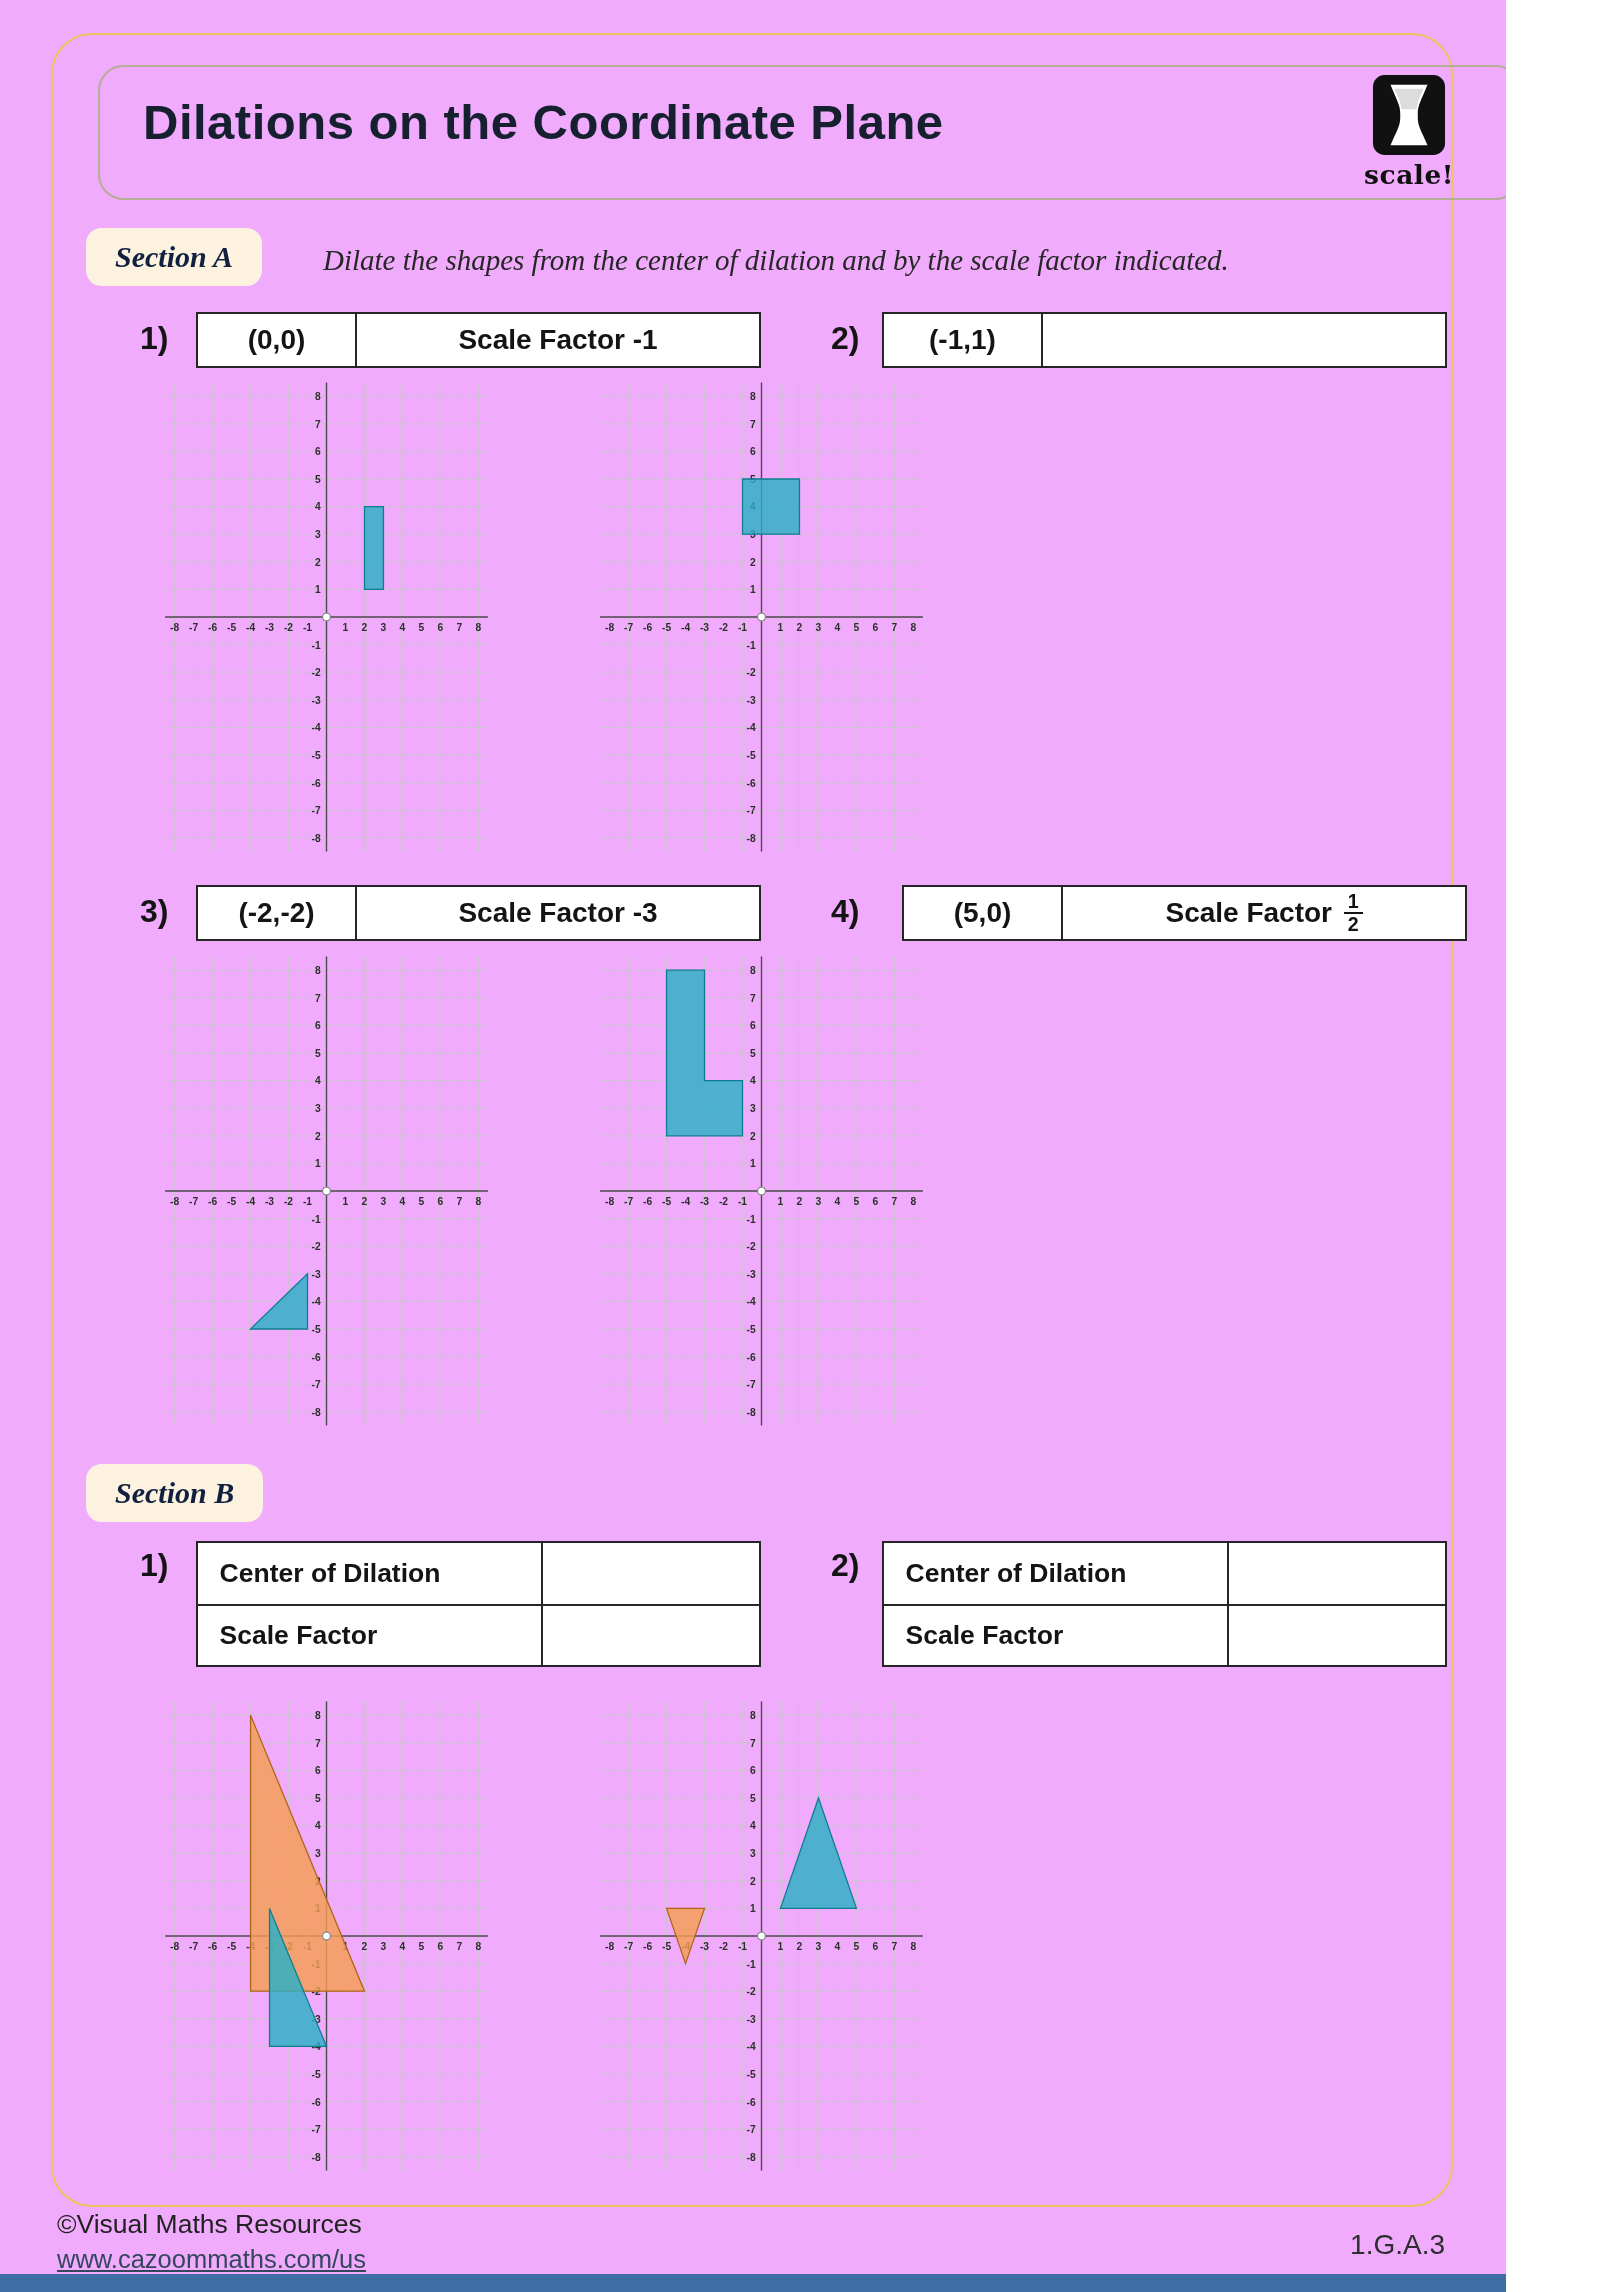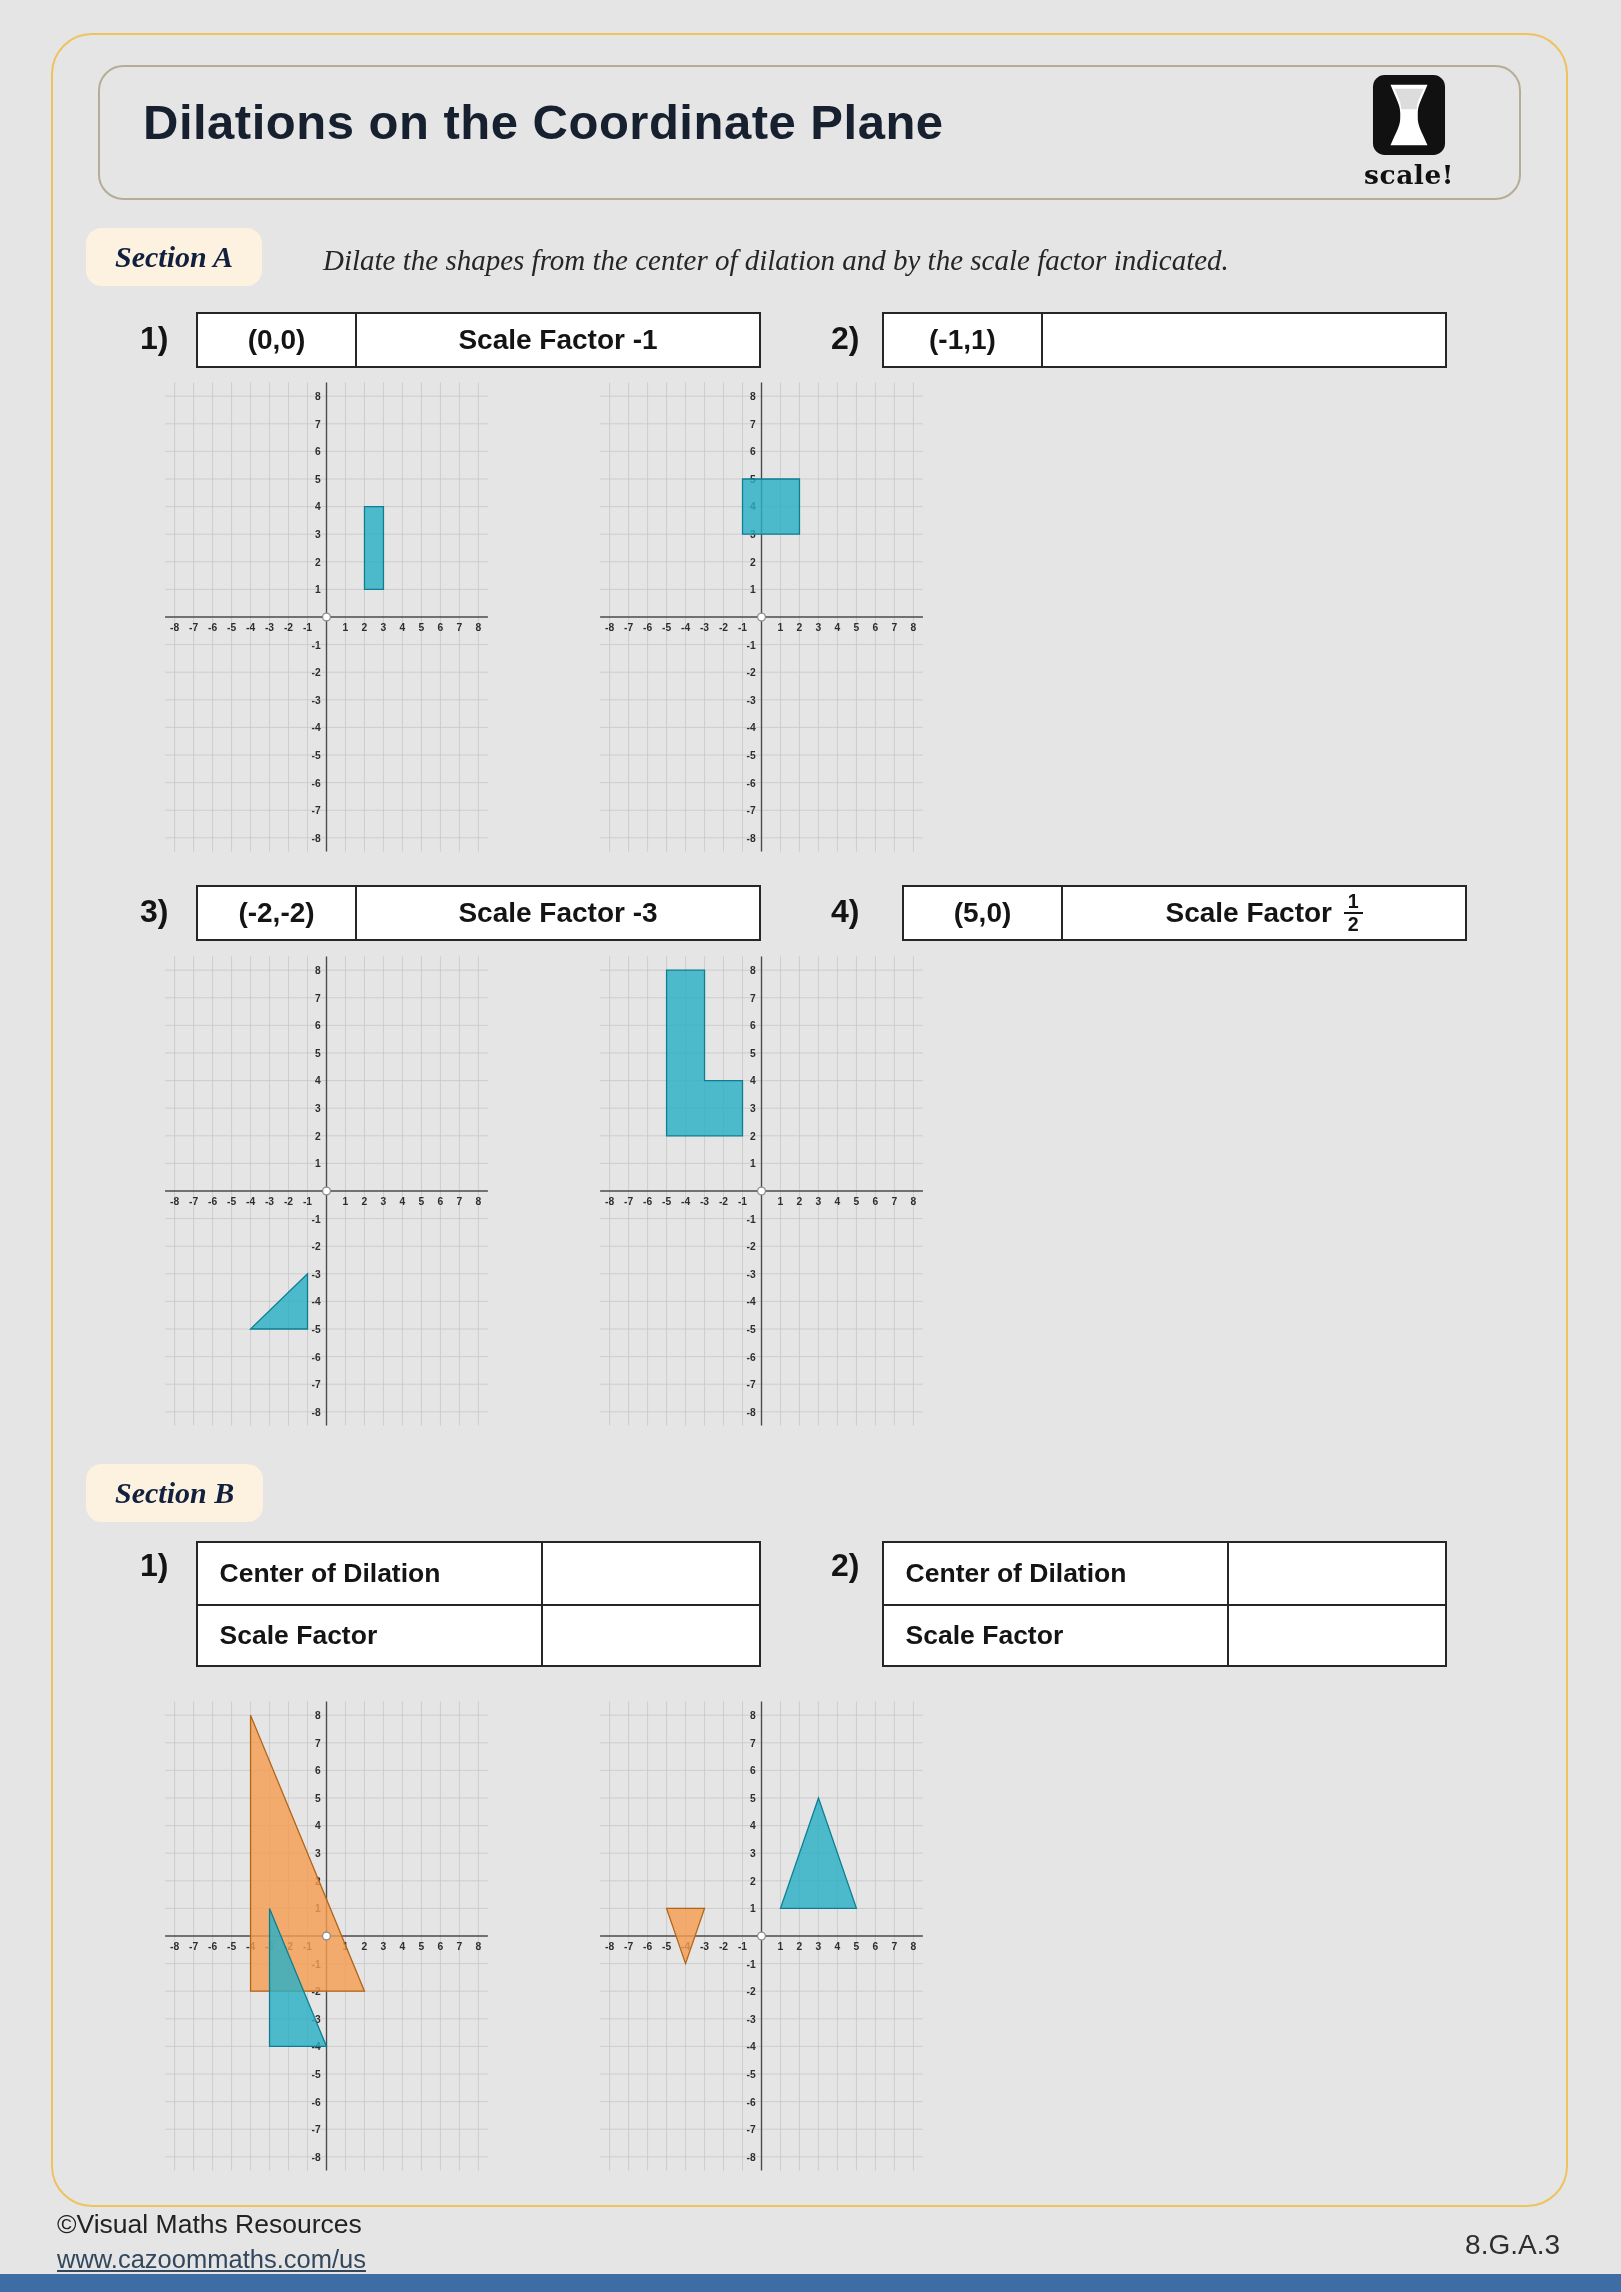--- a/index.html
+++ b/index.html
@@ -1,16 +1,16 @@
 <!DOCTYPE html>
 <html><head>
 <meta charset="utf-8">
 <style>
   html,body{margin:0;padding:0;background:#fff;}
-  .page{position:relative;width:1621px;height:2293px;background:#e5e5e5;overflow:hidden;
+  .page{position:relative;width:1506px;height:2293px;background:#f0abfc;overflow:hidden;
         font-family:"Liberation Sans",sans-serif;}
   .page-border{position:absolute;left:51px;top:33px;right:53px;bottom:86px;
         border:2.9px solid #eec25d;border-radius:41px;}
   .title-box{position:absolute;left:98px;top:65px;width:1423px;height:135px;
         border:2.9px solid #b5ad94;border-radius:25.5px;box-sizing:border-box;}
   .title{position:absolute;left:143px;top:94px;font-size:49px;font-weight:bold;
         color:#16202f;letter-spacing:0.5px;}
   .logo{position:absolute;left:1362px;top:74px;width:94px;text-align:center;}
   .logo svg{display:block;margin:0 auto;}
   .logo-text{font-family:"DejaVu Serif",serif;font-weight:bold;font-size:26.5px;color:#101010;
@@ -564,16 +564,16 @@
         <text x="159" y="46.599999999999994" text-anchor="end">7</text>
         <text x="320.2" y="254" text-anchor="middle">8</text>
         <text x="159" y="18.400000000000006" text-anchor="end">8</text>
         <polygon points="184.4,211.8 262,211.8 223.2,99" fill="#2bb0c4" fill-opacity="0.82" stroke="#0d7e92" stroke-width="1.3"></polygon>
         <polygon points="68,211.8 106.80000000000001,211.8 87.4,268.2" fill="#f49d52" fill-opacity="0.82" stroke="#b06418" stroke-width="1.3"></polygon>
         <circle cx="165" cy="240" r="4" fill="#ffffff" stroke="#8a8a8a" stroke-width="1.3"></circle>
       </svg></div>
 
   <div class="footer-left">©Visual Maths Resources</div>
   <div class="footer-url">www.cazoommaths.com/us</div>
-  <div class="footer-right">8.G.A.3</div>
+  <div class="footer-right">1.G.A.3</div>
   <div class="bottom-bar"></div>
 </div>
 
 
 </body></html>

